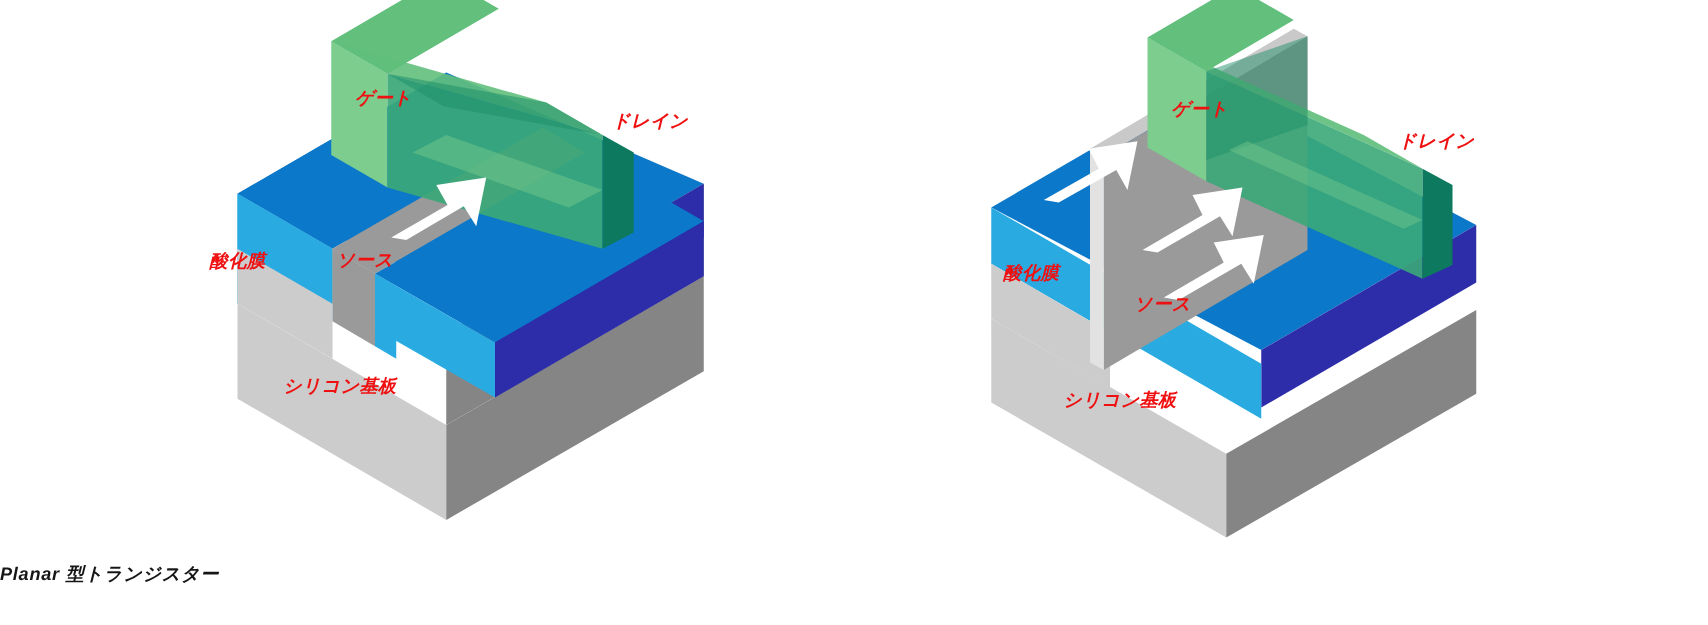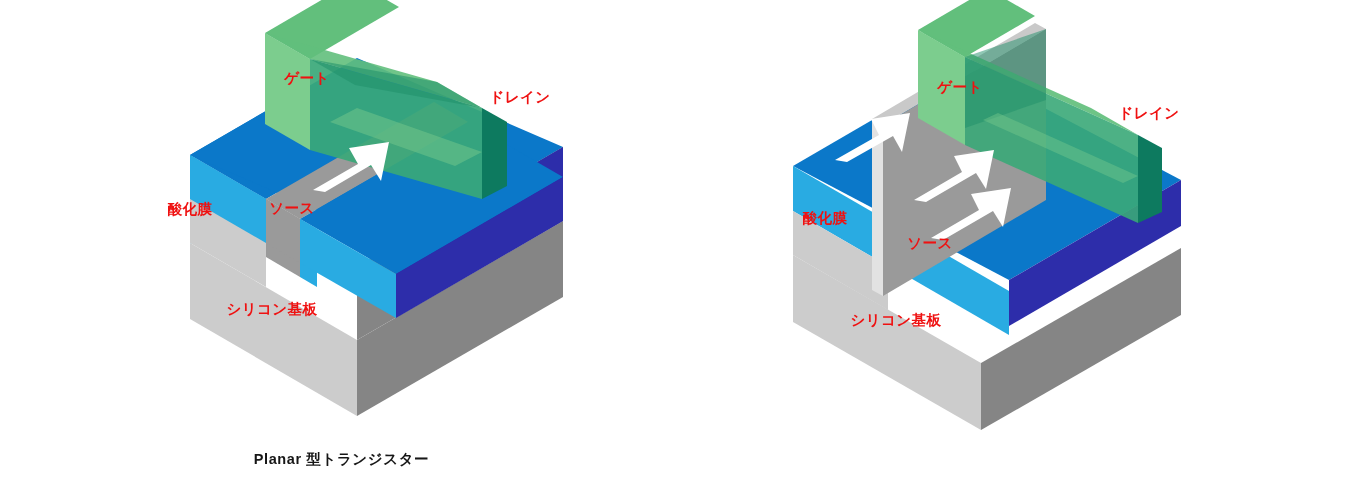--- a/index.html
+++ b/index.html
@@ -11,20 +11,21 @@
     width: 1366px;
     height: 500px;
     font-family: "Liberation Sans", sans-serif;
     overflow: hidden;
   }
   #stage {
     position: relative;
     width: 1366px;
     height: 500px;
     background: #ffffff;
+    font-style: italic;
   }
   .figure {
     position: absolute;
     top: 0;
     height: 500px;
   }
   #figure-planar { left: 0px;   width: 683px; }
   #figure-finfet { left: 683px; width: 683px; }
 
   .diagram-svg {
@@ -33,21 +34,20 @@
     top: 0;
     width: 683px;
     height: 440px;
     display: block;
   }
   .caption {
     position: absolute;
     left: 0;
     top: 450px;
     width: 683px;
-    text-align: center;
     font-size: 14.5px;
     font-weight: bold;
     color: #161616;
     letter-spacing: 0.6px;
     font-family: "Liberation Sans", sans-serif;
   }
   .lbl {
     font-family: "Liberation Sans", sans-serif;
     font-size: 14.5px;
     font-weight: bold;

